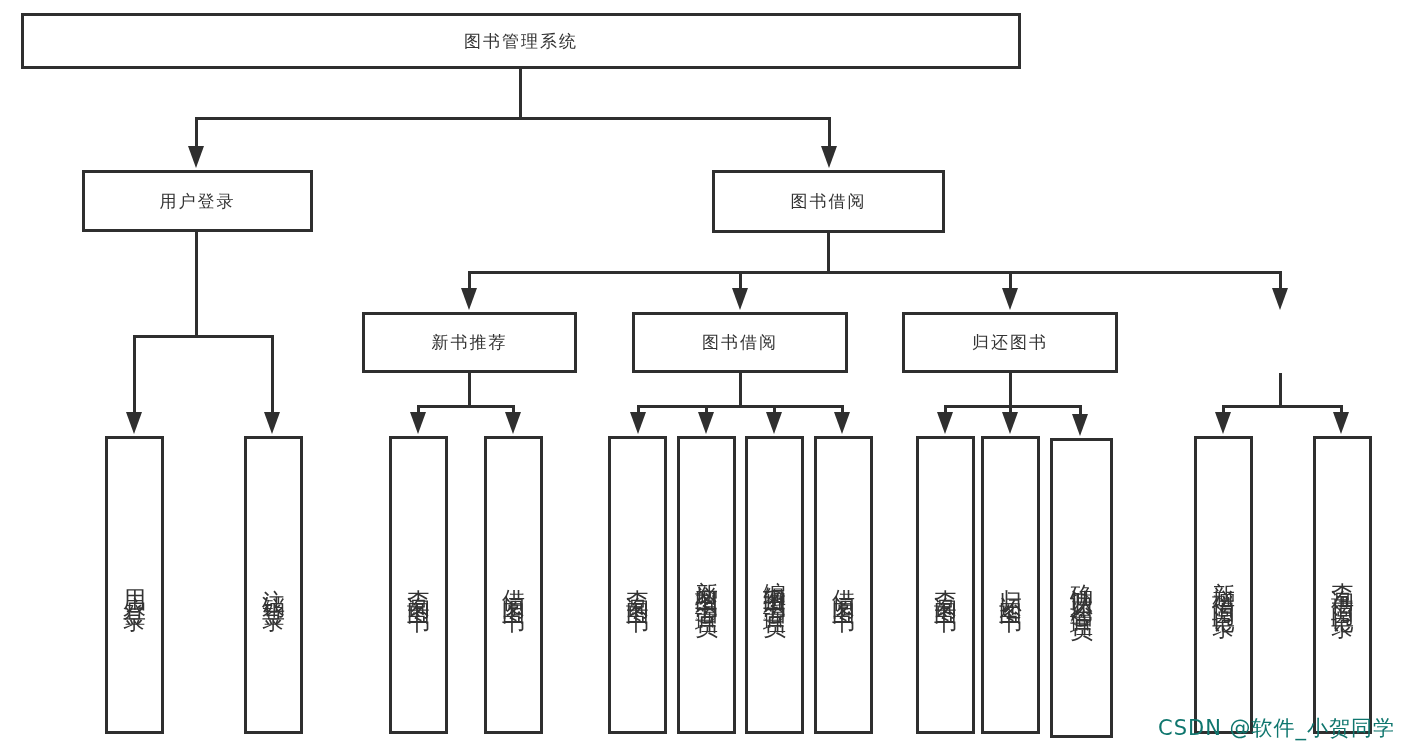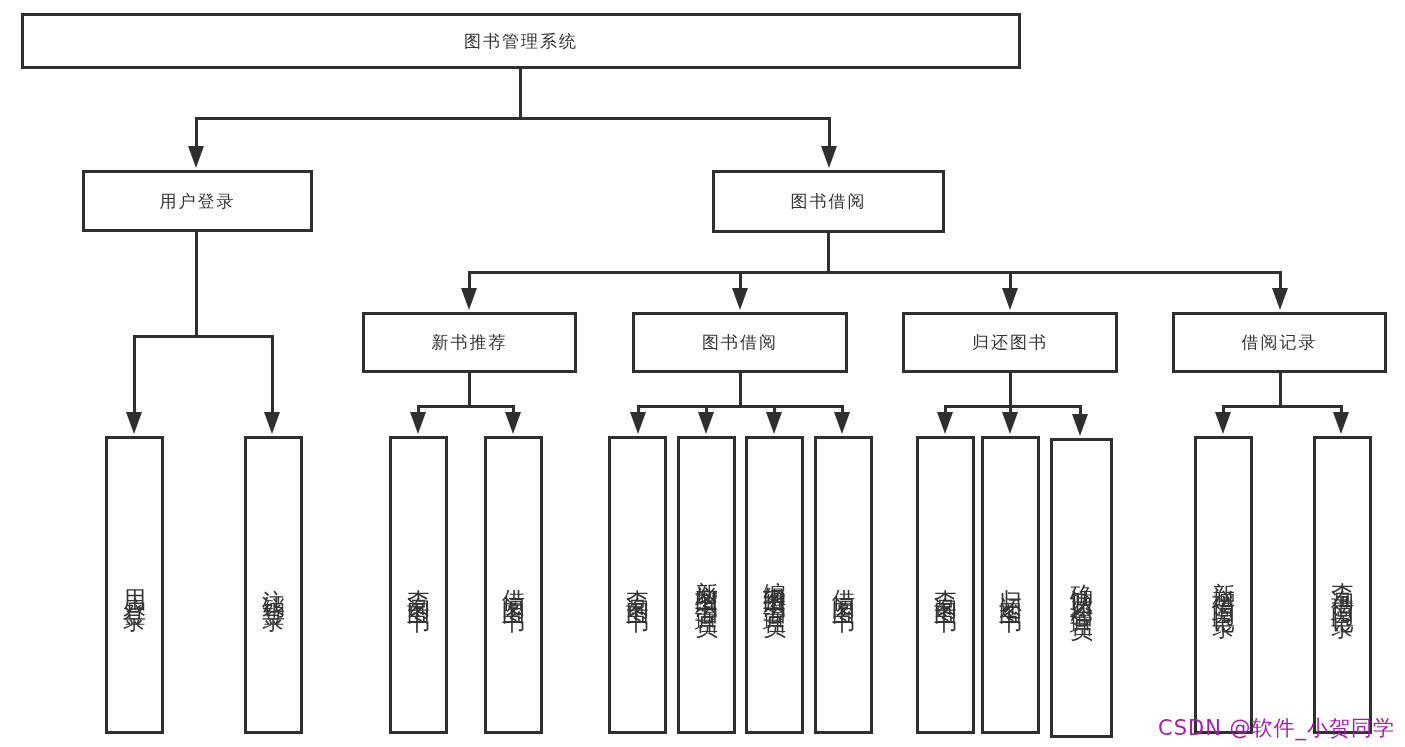--- a/index.html
+++ b/index.html
@@ -20,21 +20,21 @@
   }
   .vline{position:absolute;width:3px;background:#2f2f2f;z-index:1;}
   .hline{position:absolute;height:3px;background:#2f2f2f;z-index:1;}
   .arrow{
     position:absolute;width:0;height:0;z-index:1;
     border-left:8px solid transparent;border-right:8px solid transparent;
     border-top:22px solid #2f2f2f;
   }
   .watermark{
     position:absolute;left:1158px;top:714px;z-index:6;
-    font-size:21px;color:#a21caf;letter-spacing:1px;white-space:nowrap;
+    font-size:21px;color:#0f766e;letter-spacing:1px;white-space:nowrap;
   }
 </style>
 </head>
 <body>
 
 <div id="stage">
 
   <div class="box" style="left:21px;top:13px;width:1000px;height:56px;">
     <span class="hlabel">图书管理系统</span>
   </div>
@@ -72,23 +72,20 @@
   <div class="arrow" style="left:1272px;top:288px;"></div>
 
   <div class="box" style="left:632px;top:312px;width:216px;height:61px;">
     <span class="hlabel">图书借阅</span>
   </div>
   <div class="box" style="left:362px;top:312px;width:215px;height:61px;">
     <span class="hlabel">新书推荐</span>
   </div>
   <div class="box" style="left:902px;top:312px;width:216px;height:61px;">
     <span class="hlabel">归还图书</span>
-  </div>
-  <div class="box" style="left:1172px;top:312px;width:215px;height:61px;">
-    <span class="hlabel">借阅记录</span>
   </div>
 
   <div class="vline" style="left:468px;top:373px;height:35px;"></div>
   <div class="hline" style="left:417px;top:405px;width:97px;"></div>
   <div class="vline" style="left:417px;top:405px;height:7px;"></div>
   <div class="arrow" style="left:410px;top:412px;"></div>
   <div class="vline" style="left:512px;top:405px;height:7px;"></div>
   <div class="arrow" style="left:505px;top:412px;"></div>
 
   <div class="vline" style="left:739px;top:373px;height:35px;"></div>

